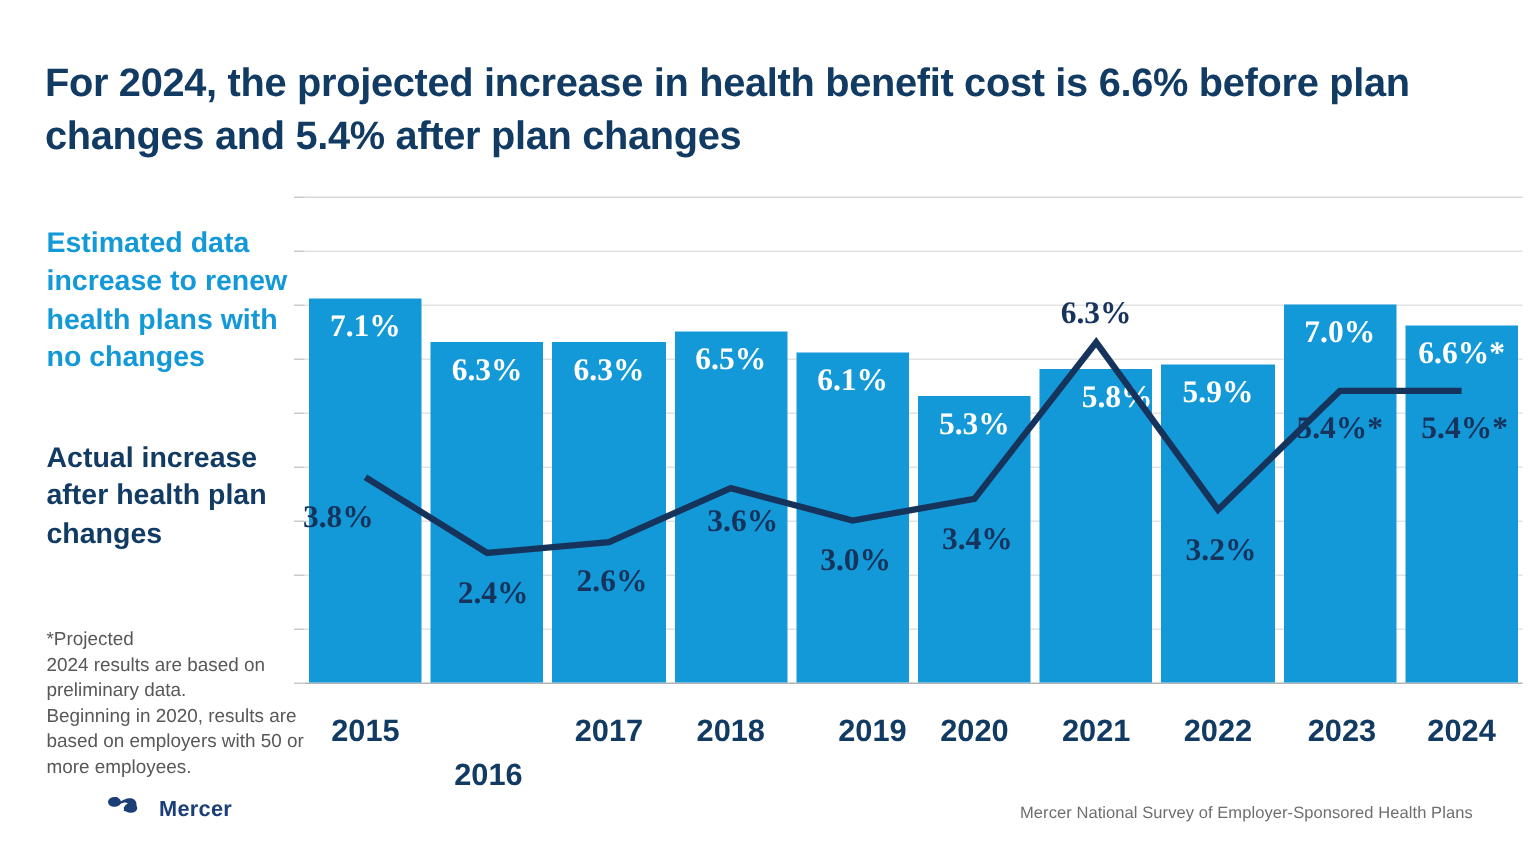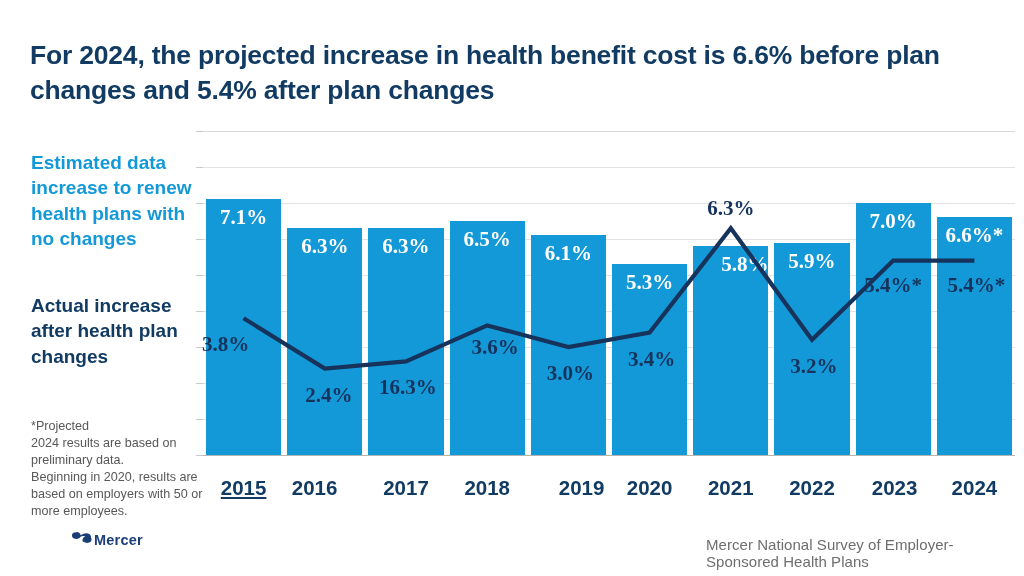--- a/index.html
+++ b/index.html
@@ -63,36 +63,36 @@
     white-space: pre-line;
   }
 
   
   #mercer-logo {
     position: absolute;
     left: 72px;
     top: 531px;
     display: flex;
     align-items: center;
-    gap: 2px;
+    gap: 14px;
   }
   #mercer-logo .mark { display: block; }
   #mercer-logo .wordmark {
     font-size: 14.5px;
     font-weight: bold;
     color: #1b3e77;
     letter-spacing: 0.2px;
   }
 
   
   #source-note {
     position: absolute;
-    left: 706px;
+    left: 680px;
     top: 536px;
-    font-size: 15px;
+    font-size: 11px;
     color: #6e6e70;
     letter-spacing: 0.05px;
   }
 
   
   #chart {
     position: absolute;
     left: 203px;
     top: 131px;
     width: 812px;
@@ -234,34 +234,34 @@
       <div class="bar-label" style="left: 571.4px; width: 75.2px; top: 117.6px;">5.9%</div>
       <div class="bar" style="left: 652.6px; width: 75.2px; height: 252px; background: rgb(20, 153, 216);"></div>
       <div class="bar-label" style="left: 652.6px; width: 75.2px; top: 78px;">7.0%</div>
       <div class="bar" style="left: 733.8px; width: 75.2px; height: 237.6px; background: rgb(20, 153, 216);"></div>
       <div class="bar-label" style="left: 733.8px; width: 75.2px; top: 92.4px;">6.6%*</div>
       <svg class="lineseries" width="812" height="324">
         <polyline points="40.6,187.2 121.8,237.6 203.0,230.4 284.2,194.4 365.4,216.0 446.6,201.6 527.8,97.2 609.0,208.8 690.2,129.6 771.4,129.6" fill="none" stroke="#16335c" stroke-width="4.2" stroke-linejoin="miter" stroke-linecap="butt"></polyline>
       </svg>
       <div class="line-label" style="left: -18px; width: 81.2px; top: 201.2px;">3.8%</div>
       <div class="line-label" style="left: 85.2px; width: 81.2px; top: 251.6px;">2.4%</div>
-      <div class="line-label" style="left: 164.4px; width: 81.2px; top: 244.4px;">16.3%</div>
+      <div class="line-label" style="left: 164.4px; width: 81.2px; top: 244.4px;">2.6%</div>
       <div class="line-label" style="left: 251.6px; width: 81.2px; top: 204.4px;">3.6%</div>
       <div class="line-label" style="left: 326.8px; width: 81.2px; top: 230px;">3.0%</div>
       <div class="line-label" style="left: 408px; width: 81.2px; top: 215.6px;">3.4%</div>
       <div class="line-label" style="left: 487.2px; width: 81.2px; top: 65.2px;">6.3%</div>
       <div class="line-label" style="left: 570.4px; width: 81.2px; top: 222.8px;">3.2%</div>
       <div class="line-label" style="left: 649.6px; width: 81.2px; top: 141.6px;">5.4%*</div>
       <div class="line-label" style="left: 732.8px; width: 81.2px; top: 141.6px;">5.4%*</div>
     </div>
 </div>
 
 <div id="xaxis">
-    <div class="xtick-label" style="left: 0px; width: 81.2px; text-decoration: underline;">2015</div>
-    <div class="xtick-label" style="left: 71px; width: 81.2px;">2016</div>
+    <div class="xtick-label" style="left: 0px; width: 81.2px;">2015</div>
+    <div class="xtick-label" style="left: 82px; width: 81.2px; margin-top: 29px;">2016</div>
     <div class="xtick-label" style="left: 162.4px; width: 81.2px;">2017</div>
     <div class="xtick-label" style="left: 243.6px; width: 81.2px;">2018</div>
     <div class="xtick-label" style="left: 338px; width: 81.2px;">2019</div>
     <div class="xtick-label" style="left: 406px; width: 81.2px;">2020</div>
     <div class="xtick-label" style="left: 487.2px; width: 81.2px;">2021</div>
     <div class="xtick-label" style="left: 568.4px; width: 81.2px;">2022</div>
     <div class="xtick-label" style="left: 651px; width: 81.2px;">2023</div>
     <div class="xtick-label" style="left: 730.8px; width: 81.2px;">2024</div>
   </div>
 

